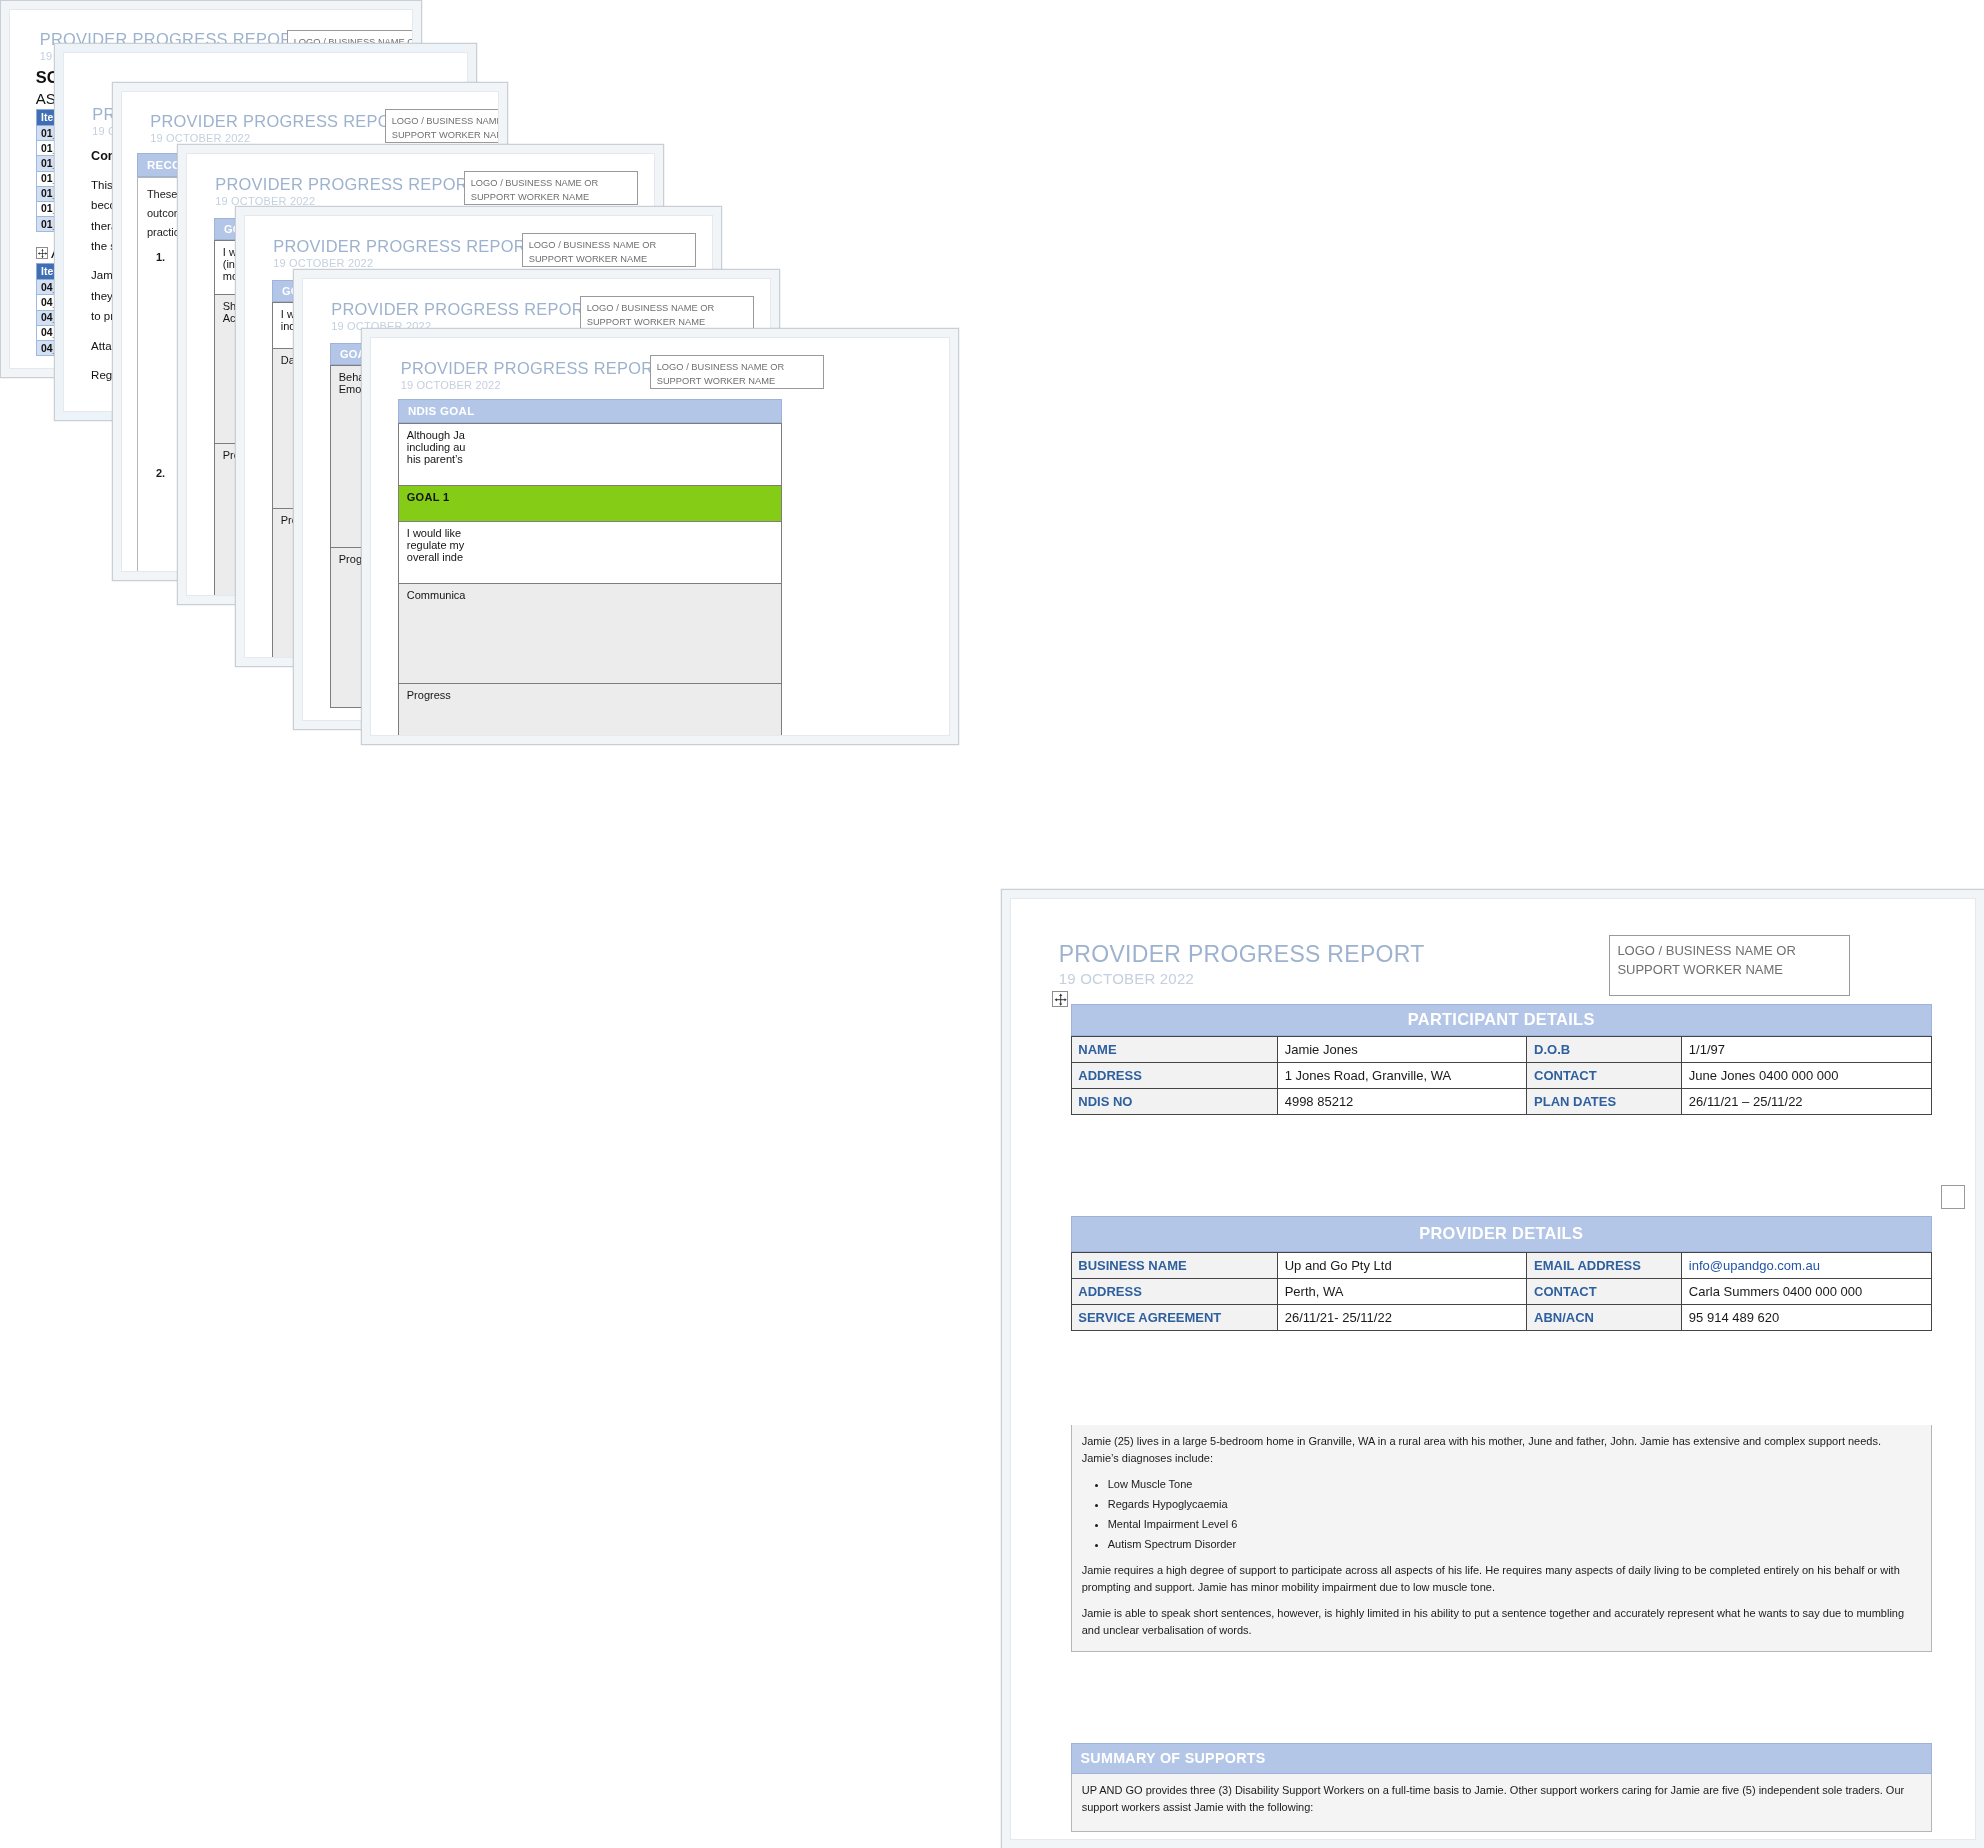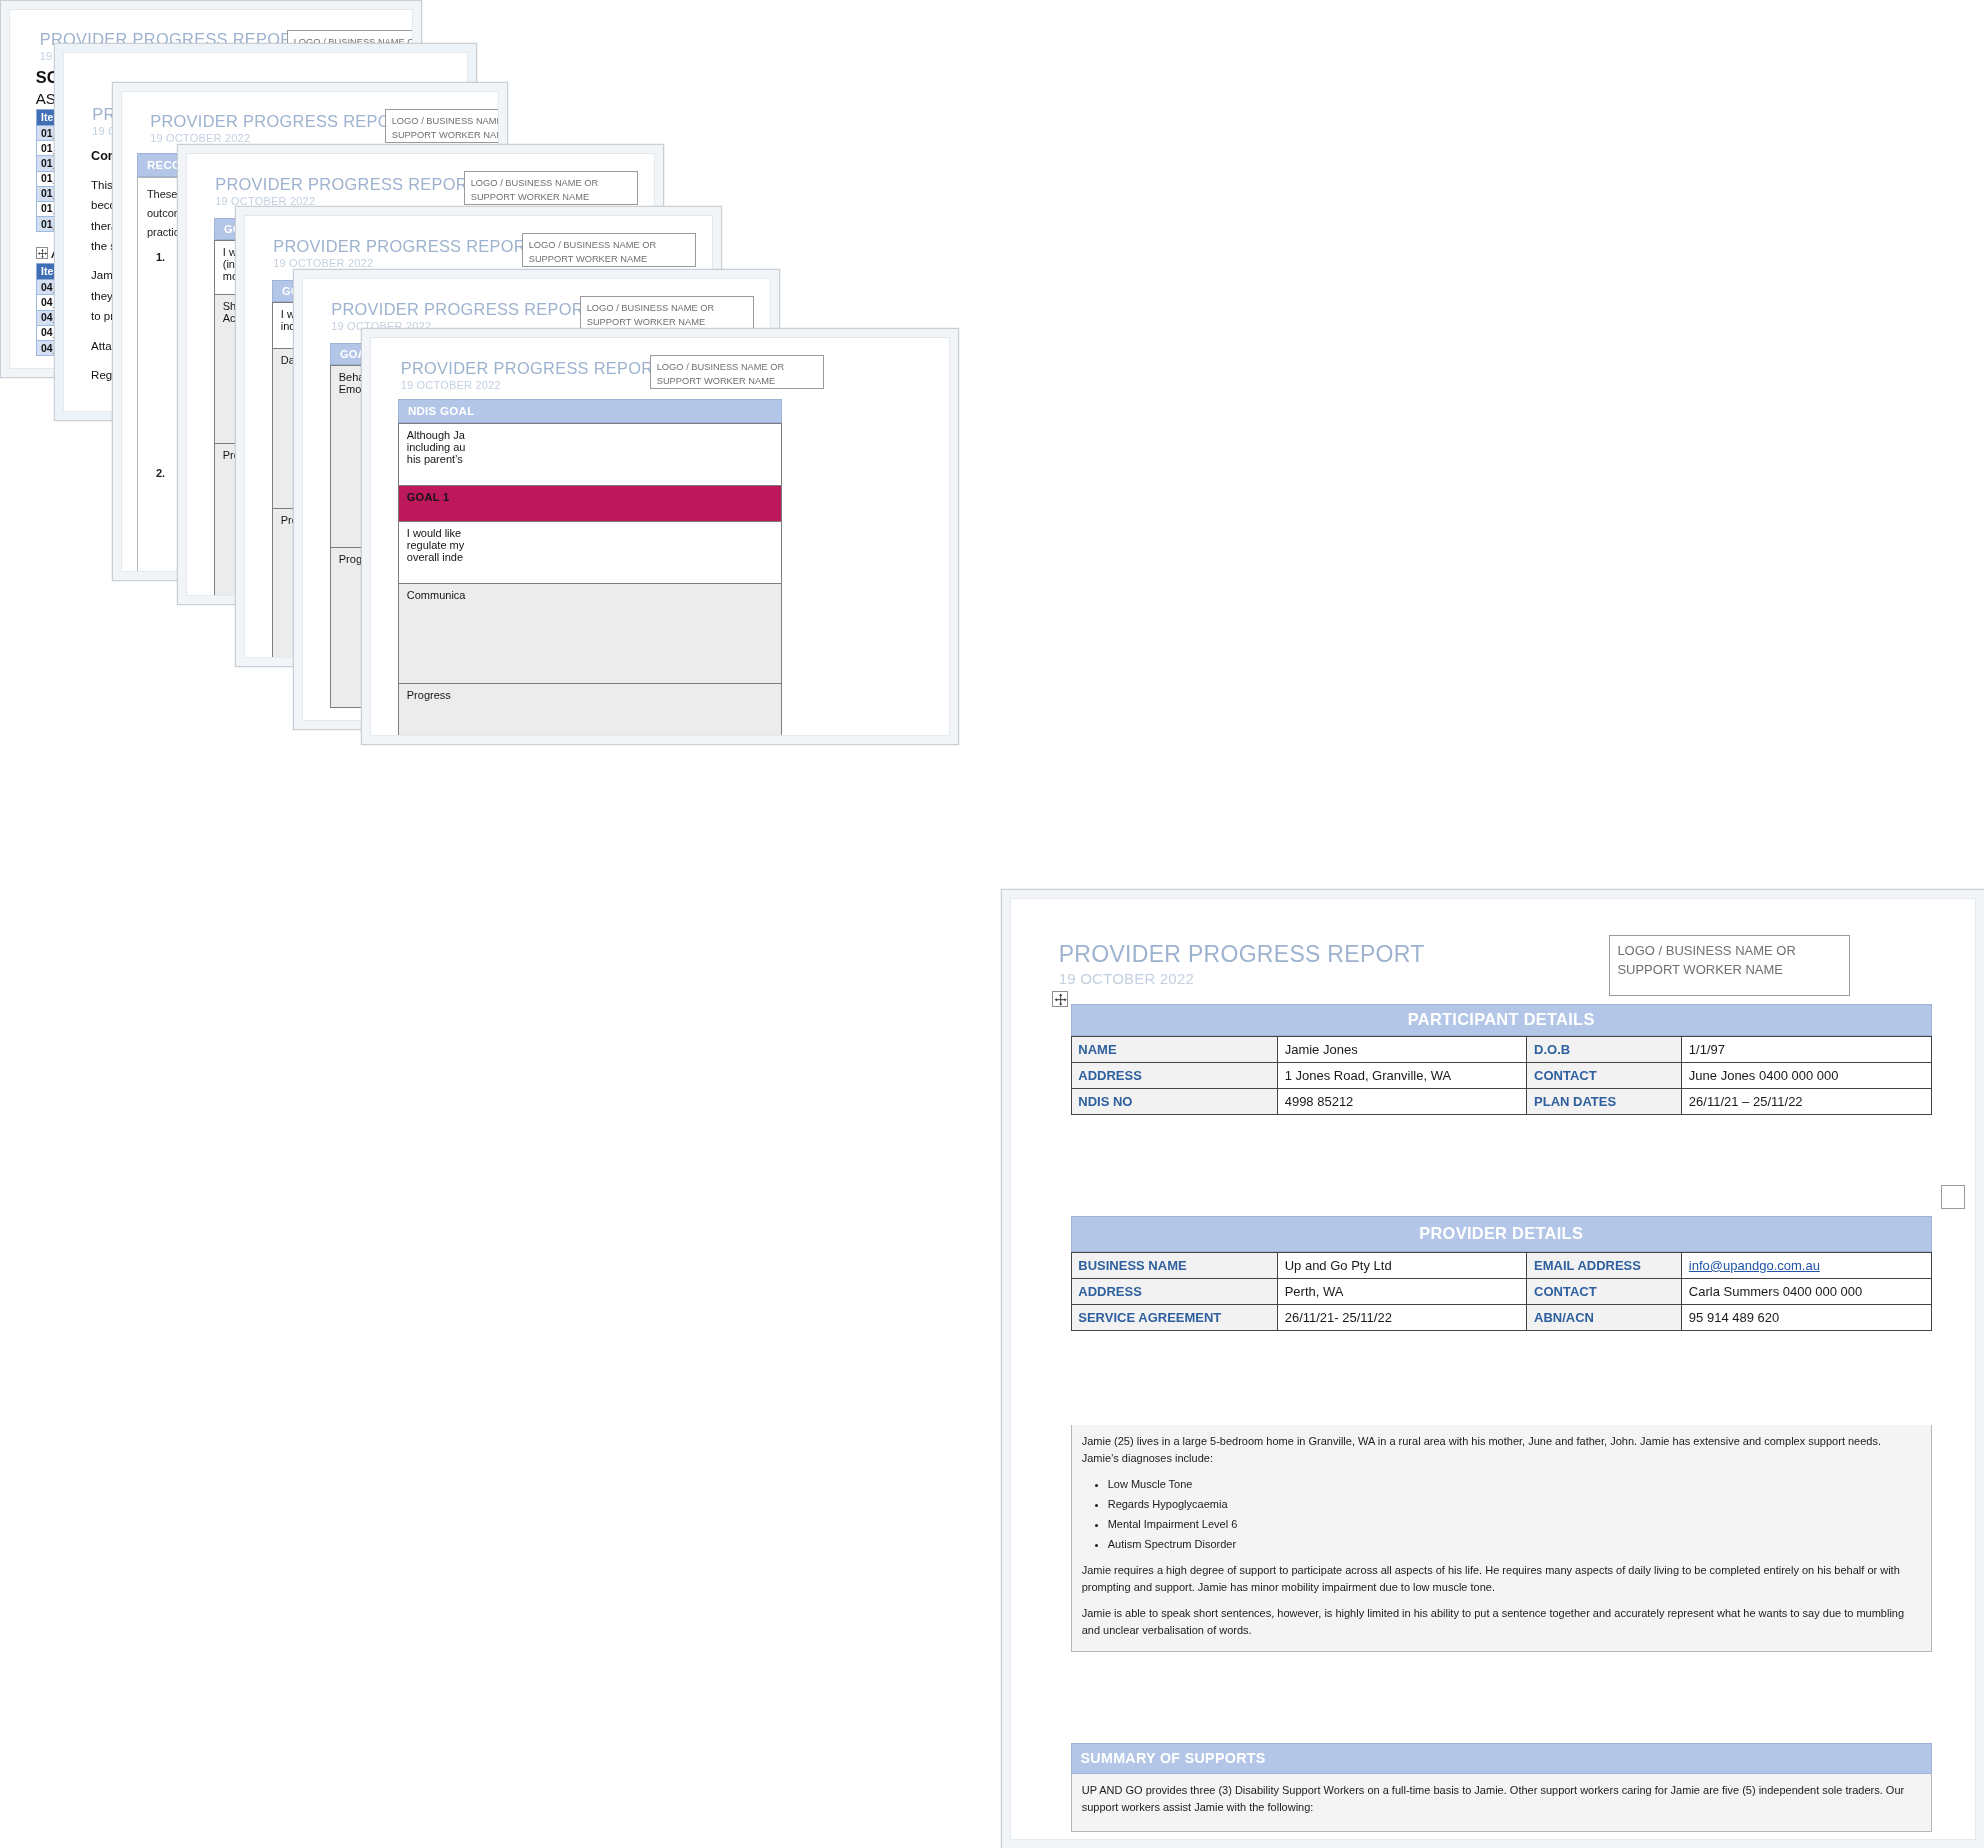--- a/index.html
+++ b/index.html
@@ -64,21 +64,21 @@
     font-size:13px;
   }
   table.detail td{
     border:0.5px solid #444;padding:5px 6.6px;vertical-align:middle;
     background:#ffffff;height:24px;box-sizing:border-box;
   }
   table.detail td.lbl{
     background:#f2f2f2;color:#2e5f9e;font-weight:600;white-space:nowrap;
   }
   table.detail td.val{color:#1a1a1a;}
-  .link{color:#2155a8;text-decoration:underline;}
+  .link{color:#2155a8;}
 
   
   .body-box{
     border:0.5px solid #b6b6b6;border-top:none;background:#f4f4f4;
     box-sizing:border-box;padding:8.8px 10px;font-size:11px;line-height:1.5;
     color:#1b1b1b;
   }
   .body-box p{margin:0 0 10px 0;}
   .body-box ul{margin:5.5px 0 10px 0;padding-left:26px;}
   .body-box li{margin:0 0 3.3px 0;}
@@ -96,21 +96,21 @@
     white-space:nowrap;font-size:10.4px;
   }
   table.items tr:nth-child(odd) td{background:#d4e0f2;}
   table.items tr:nth-child(even) td{background:#ffffff;}
 
   
   table.goal{border-collapse:collapse;width:100%;table-layout:fixed;font-size:13px;}
   table.goal td{border:0.5px solid #7d7d7d;padding:5.5px 7.7px;vertical-align:top;color:#141414;}
   td.goal-white{background:#ffffff;}
   td.goal-grey{background:#ececec;}
-  td.goal-band{background:#be185d;color:#fff;font-weight:700;letter-spacing:0.3px;}
+  td.goal-band{background:#84cc16;color:#fff;font-weight:700;letter-spacing:0.3px;}
 
   
   .move-handle{
     position:absolute;width:16.4px;height:16.4px;border:0.5px solid #8d8d8d;
     background:#fff;box-sizing:border-box;
   }
   .move-handle svg{display:block;width:15.4px;height:15.4px;}
   .resize-handle{
     position:absolute;width:24px;height:24px;border:1.6px solid #9a9a9a;
     background:#ffffff;box-sizing:border-box;

